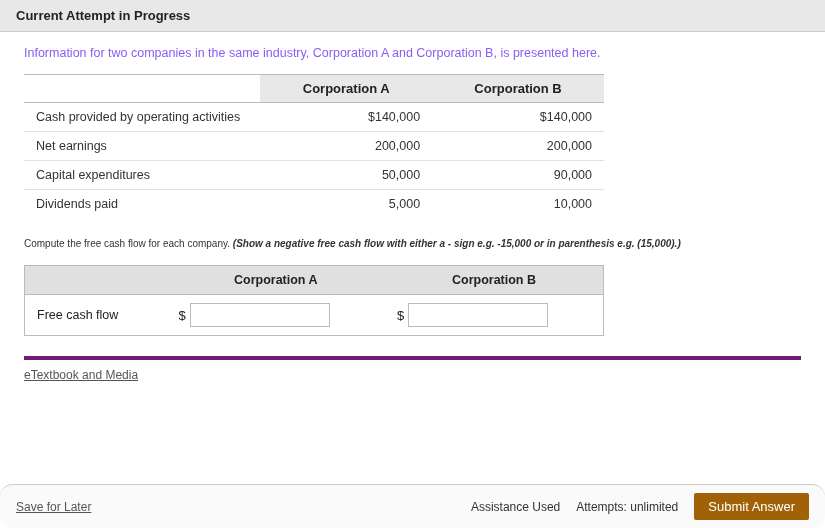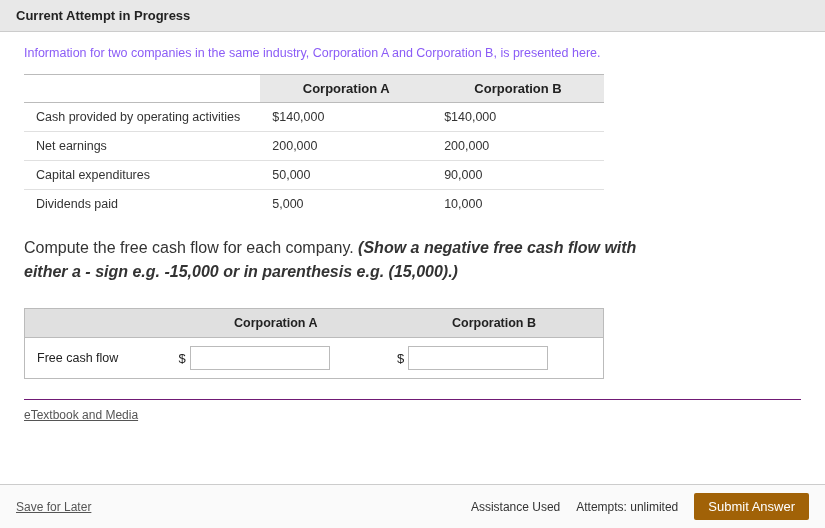--- a/index.html
+++ b/index.html
@@ -55,30 +55,30 @@
     }
     .data-table td {
       padding: 7px 12px;
       font-size: 12.5px;
       color: #333;
     }
     .data-table td.label-col {
       width: 220px;
     }
     .data-table td.value-col {
-      text-align: left;
+      text-align: right;
       width: 160px;
     }
     .data-table tr:not(:last-child) td {
       border-bottom: 1px solid #e0e0e0;
     }
     .instruction-text {
-      font-size: 16px;
+      font-size: 10px;
       color: #333;
-      margin-bottom: 24px;
+      margin-bottom: 14px;
       max-width: 660px;
       line-height: 1.5;
     }
     .instruction-text .bold-italic {
       font-weight: bold;
       font-style: italic;
     }
     .answer-table {
       border-collapse: collapse;
       width: 580px;
@@ -112,39 +112,40 @@
       font-size: 13px;
     }
     .answer-input {
       border: 1px solid #bbb;
       padding: 4px 6px;
       font-size: 12.5px;
       width: 140px;
       background: #fff;
     }
     .links-section {
-      border-top: 1px solid #701a75;
+      border-top: 4px solid #701a75;
       padding: 8px 0 4px 0;
       margin-top: 4px;
     }
     .link-item {
       font-size: 12px;
       color: #555;
       text-decoration: underline;
       cursor: pointer;
       margin-bottom: 4px;
       display: block;
     }
     .footer-bar {
       border-top: 1px solid #ccc;
       padding: 8px 16px;
       display: flex;
       align-items: center;
       justify-content: space-between;
       background: #fafafa;
+      border-radius: 13px;
     }
     .footer-left {
       font-size: 12px;
       color: #555;
       text-decoration: underline;
       cursor: pointer;
     }
     .attempts-text {
       font-size: 12px;
       color: #333;

